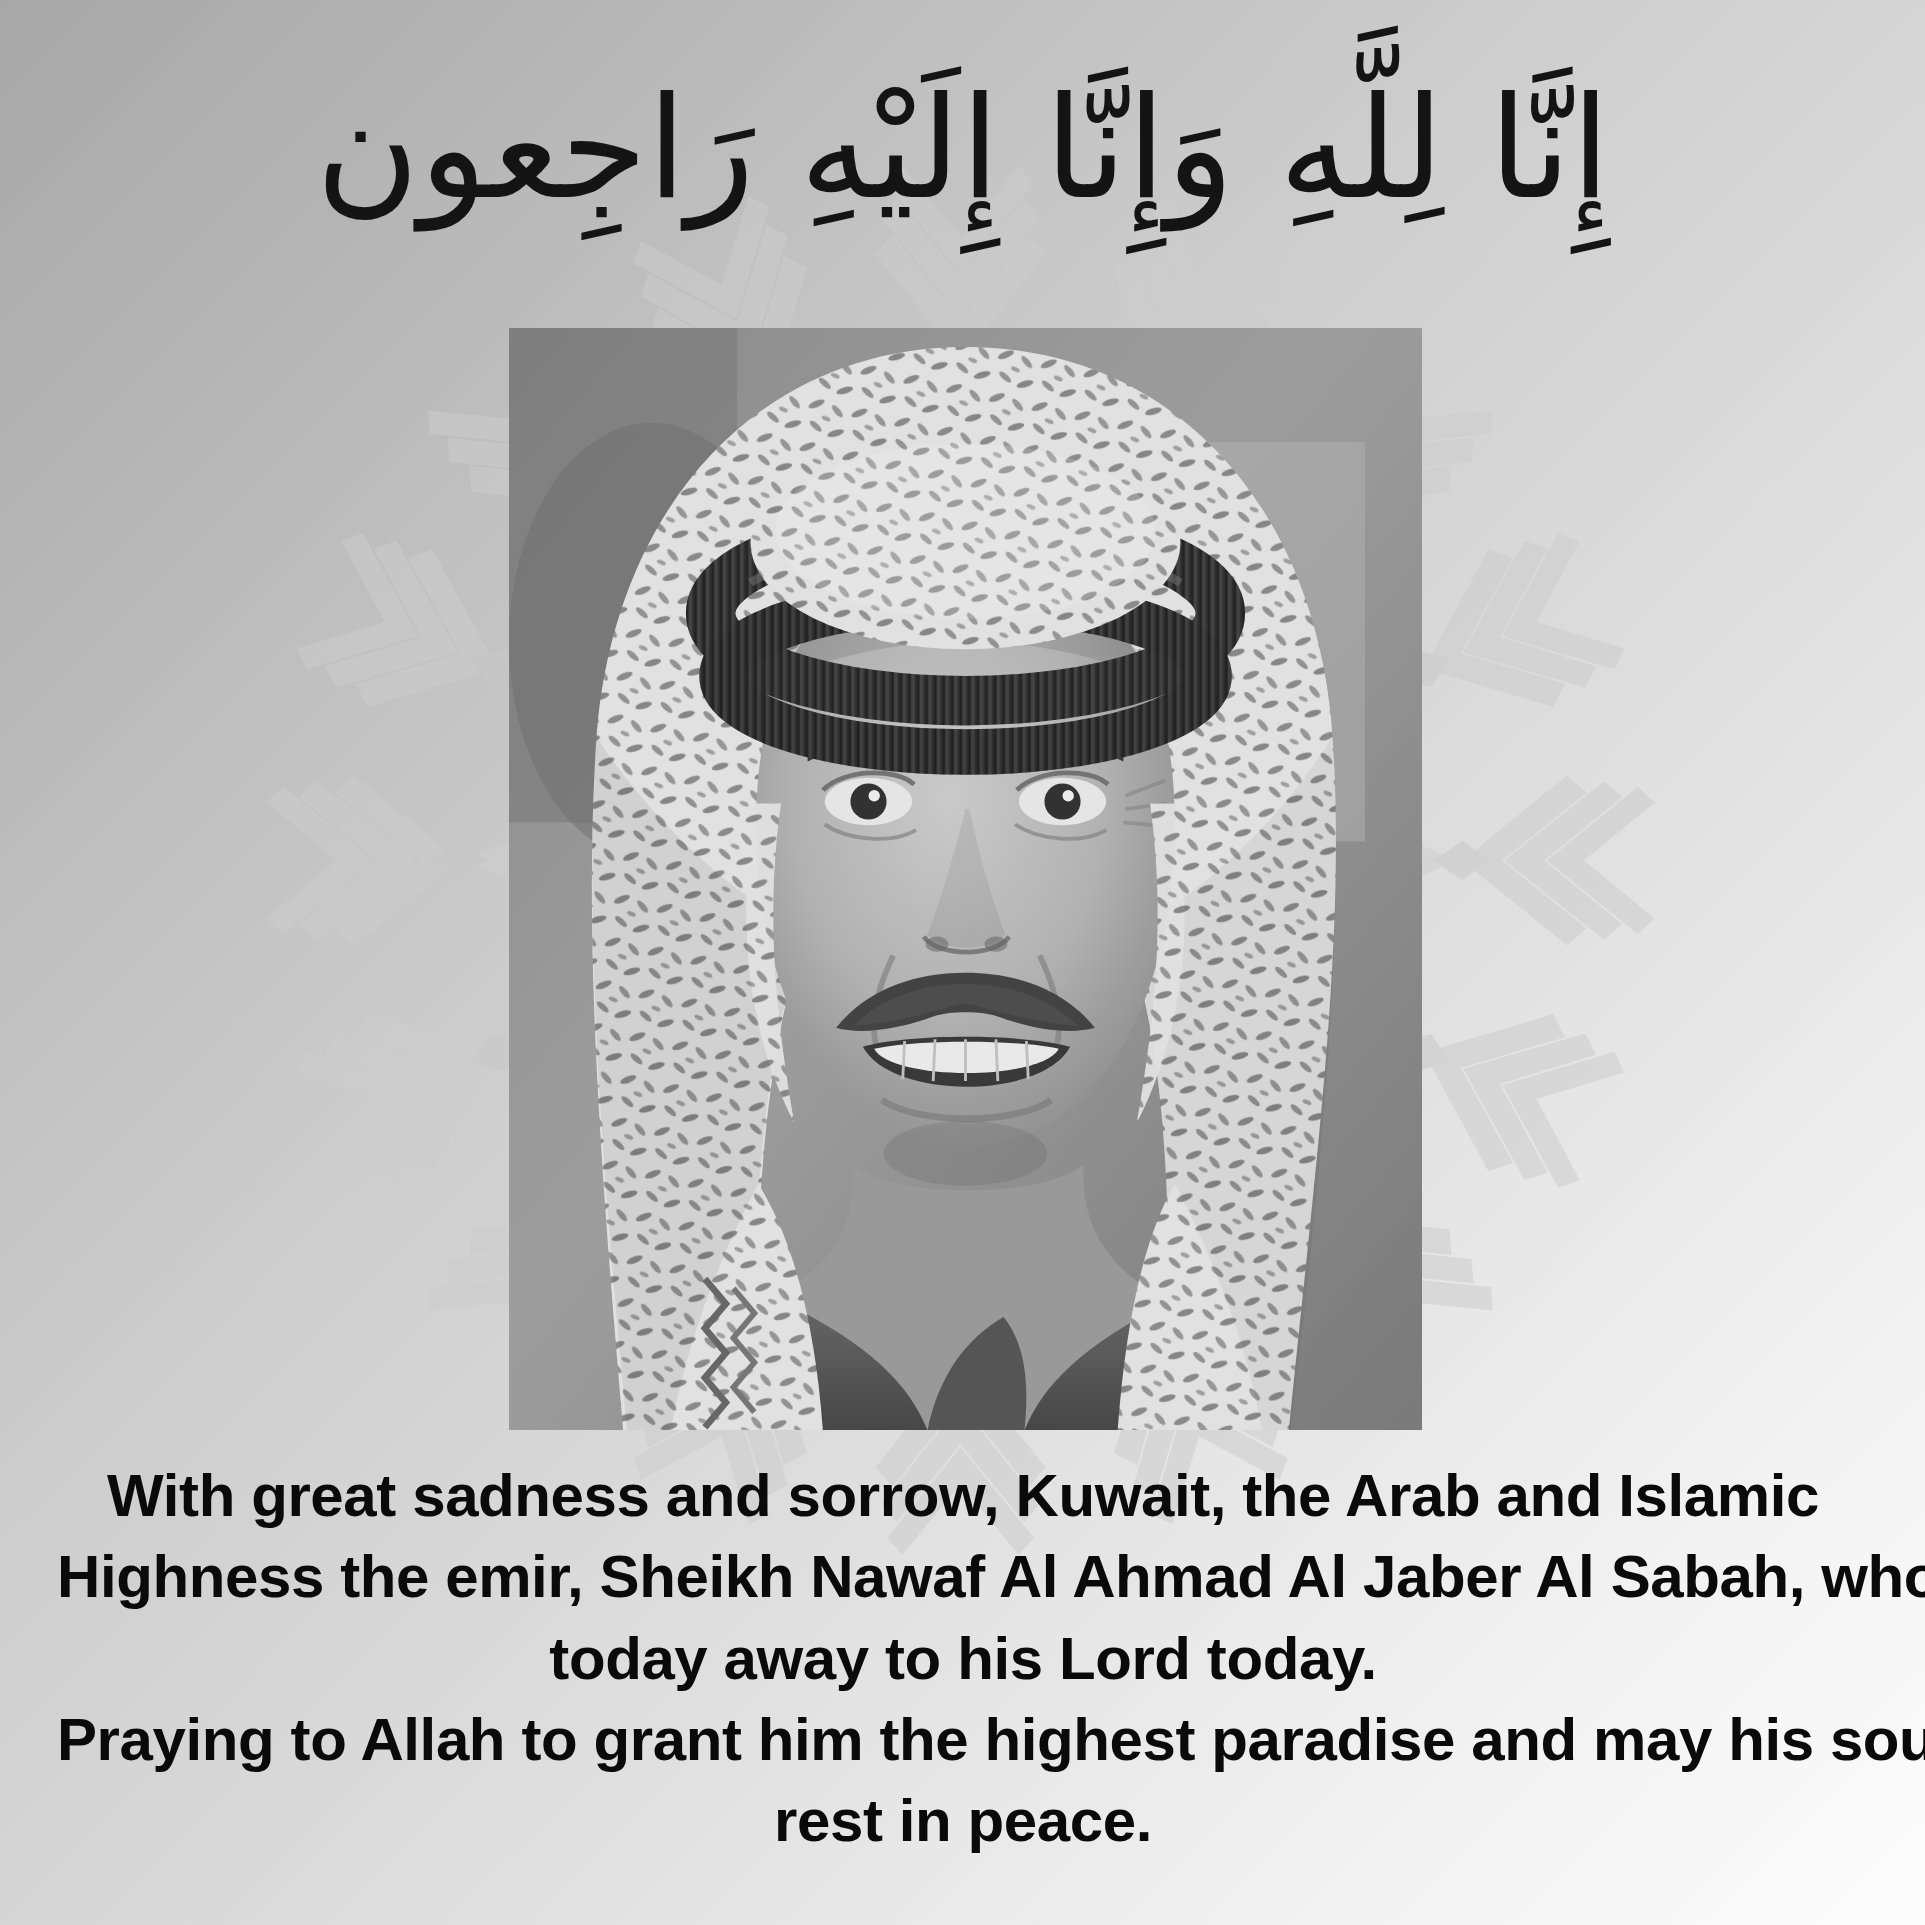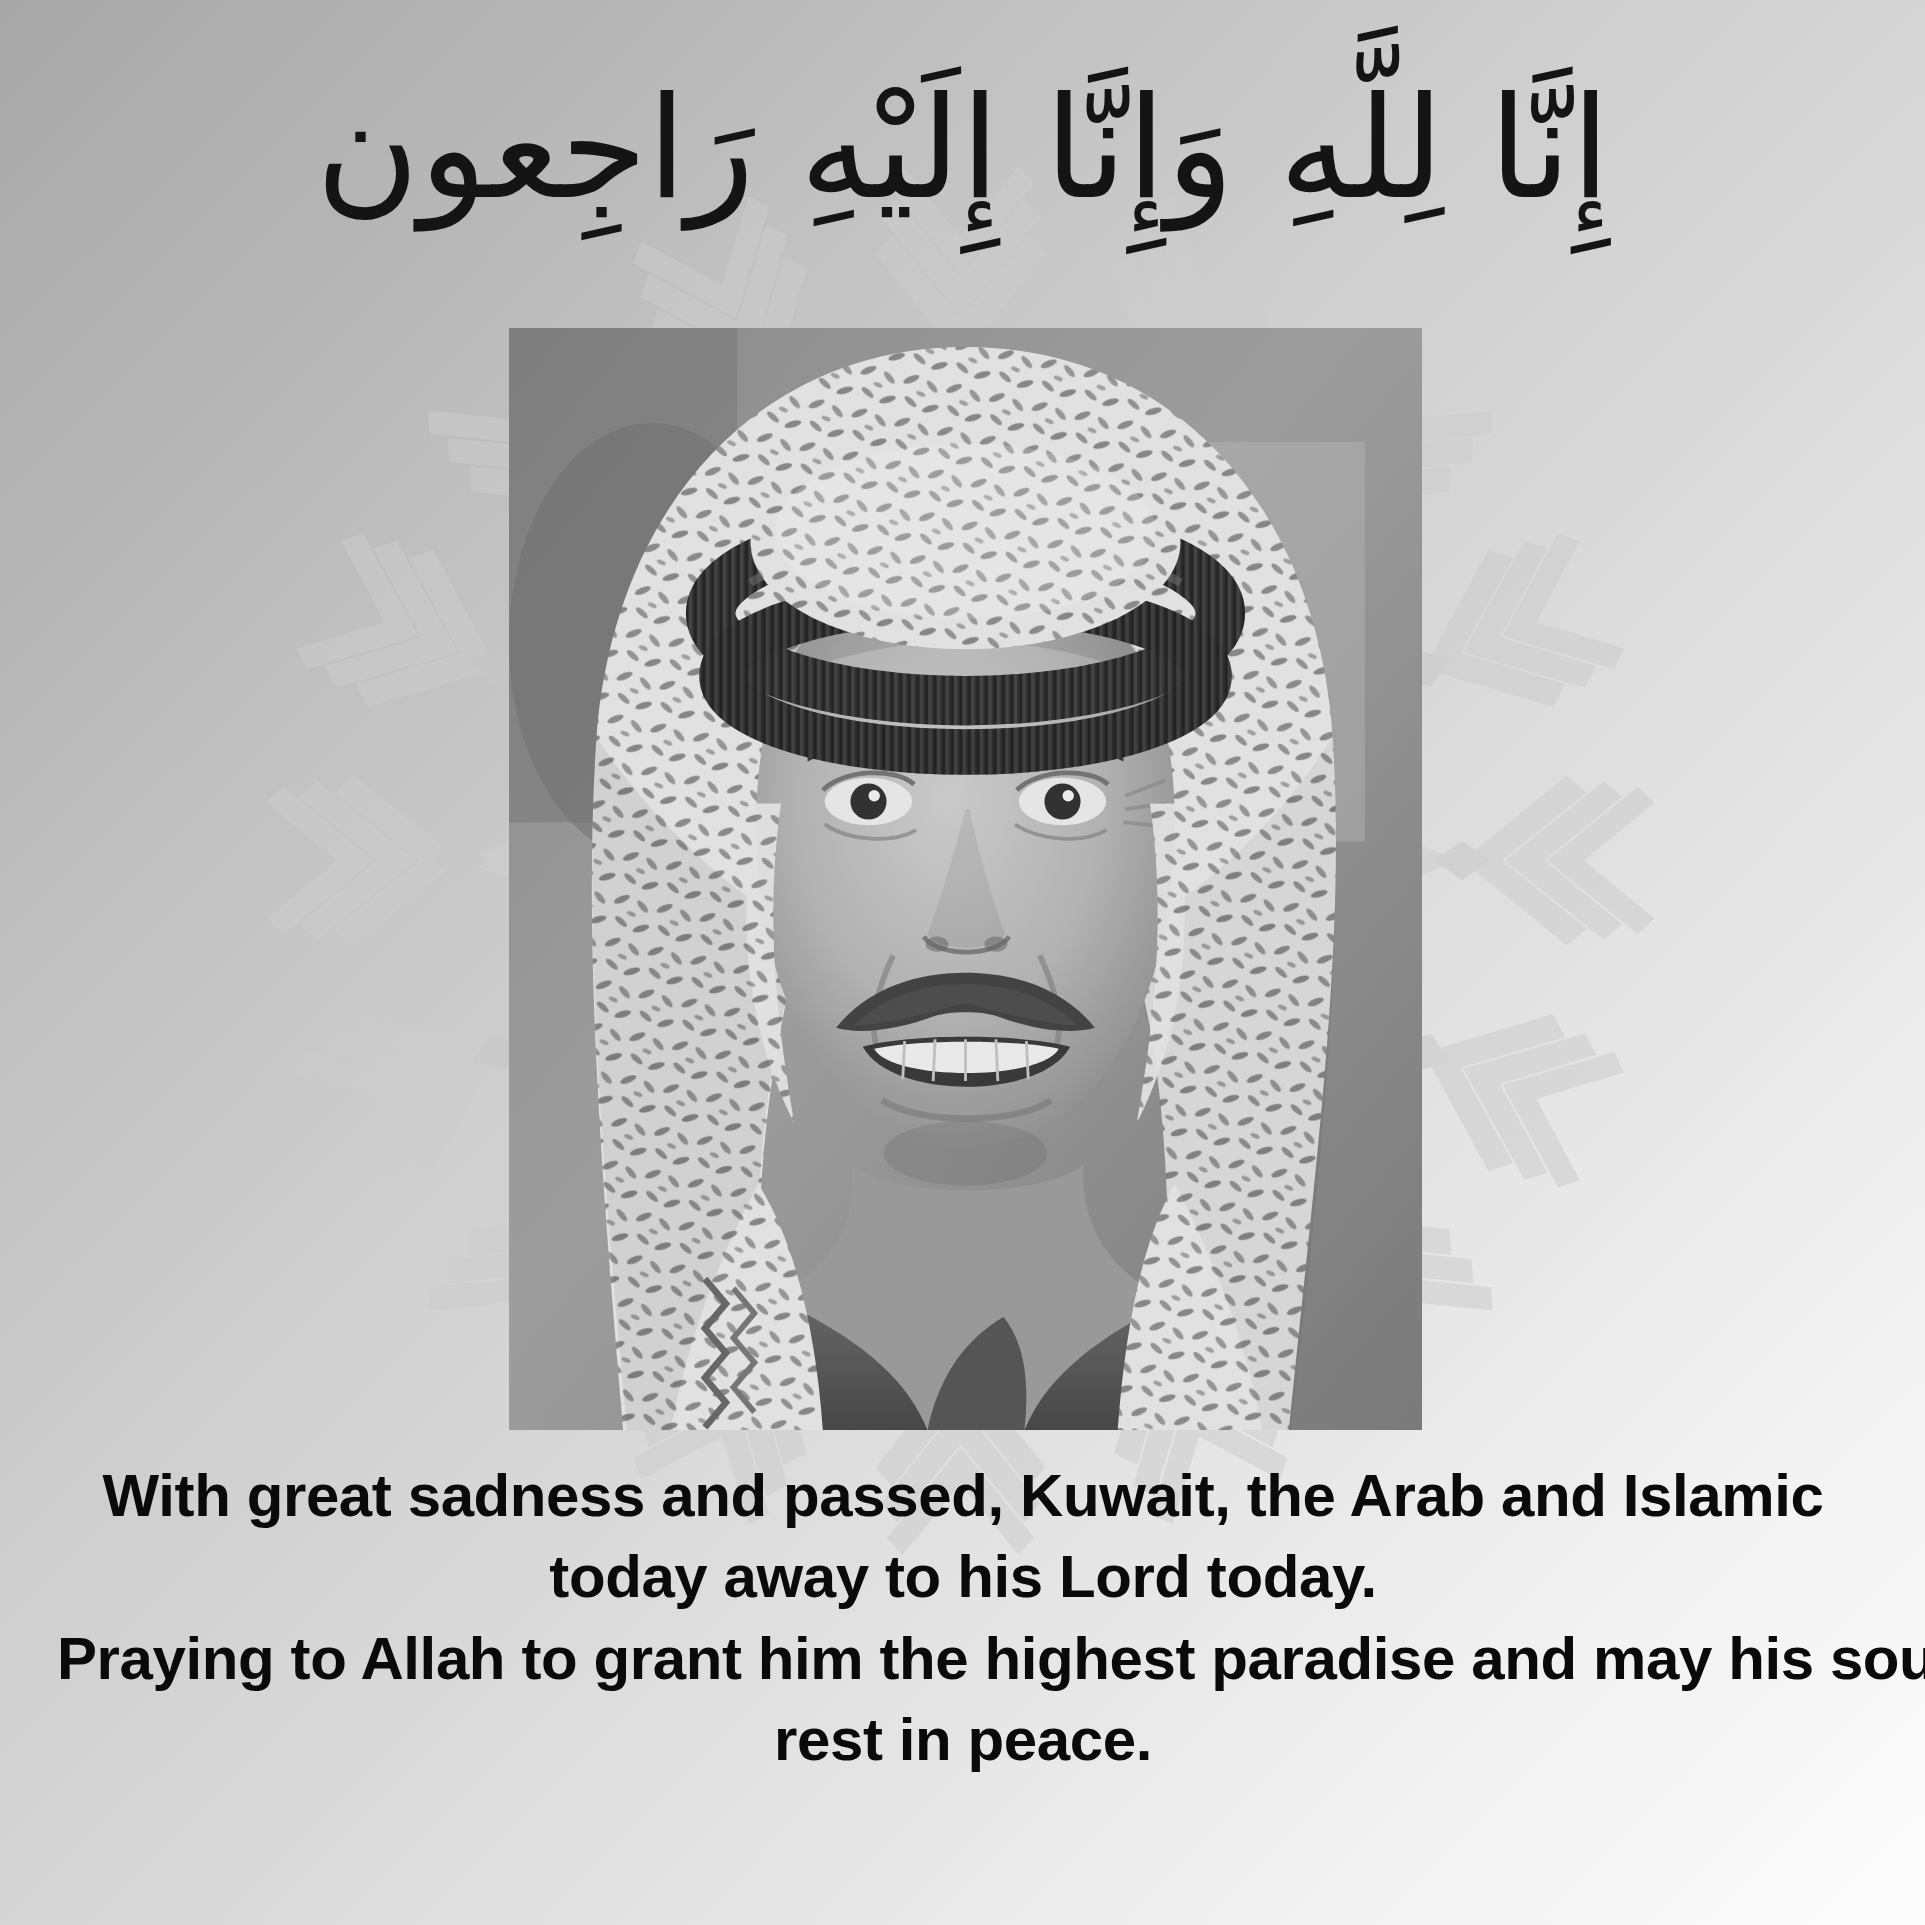--- a/index.html
+++ b/index.html
@@ -282,20 +282,21 @@
 
         <ellipse cx="480" cy="226" rx="226" ry="112" fill="url(#ghutra)"></ellipse>
         <ellipse cx="480" cy="214" rx="200" ry="92" fill="#fff" opacity="0.18"></ellipse>
 
         <rect width="960" height="1159" fill="#000" opacity="0.03"></rect>
       </g>
     </svg>
   </div>
 
   <div id="memorial-text">
-    <span class="line">With great sadness and passed, Kuwait, the Arab and Islamic</span>
+    <span class="line">With great sadness and sorrow, Kuwait, the Arab and Islamic</span>
+    <span class="line">Highness the emir, Sheikh Nawaf Al Ahmad Al Jaber Al Sabah, who</span>
     <span class="line">today away to his Lord today.</span>
     <span class="line">Praying to Allah to grant him the highest paradise and may his soul</span>
     <span class="line">rest in peace.</span>
   </div>
 
 </div>
 
 
 </body></html>

